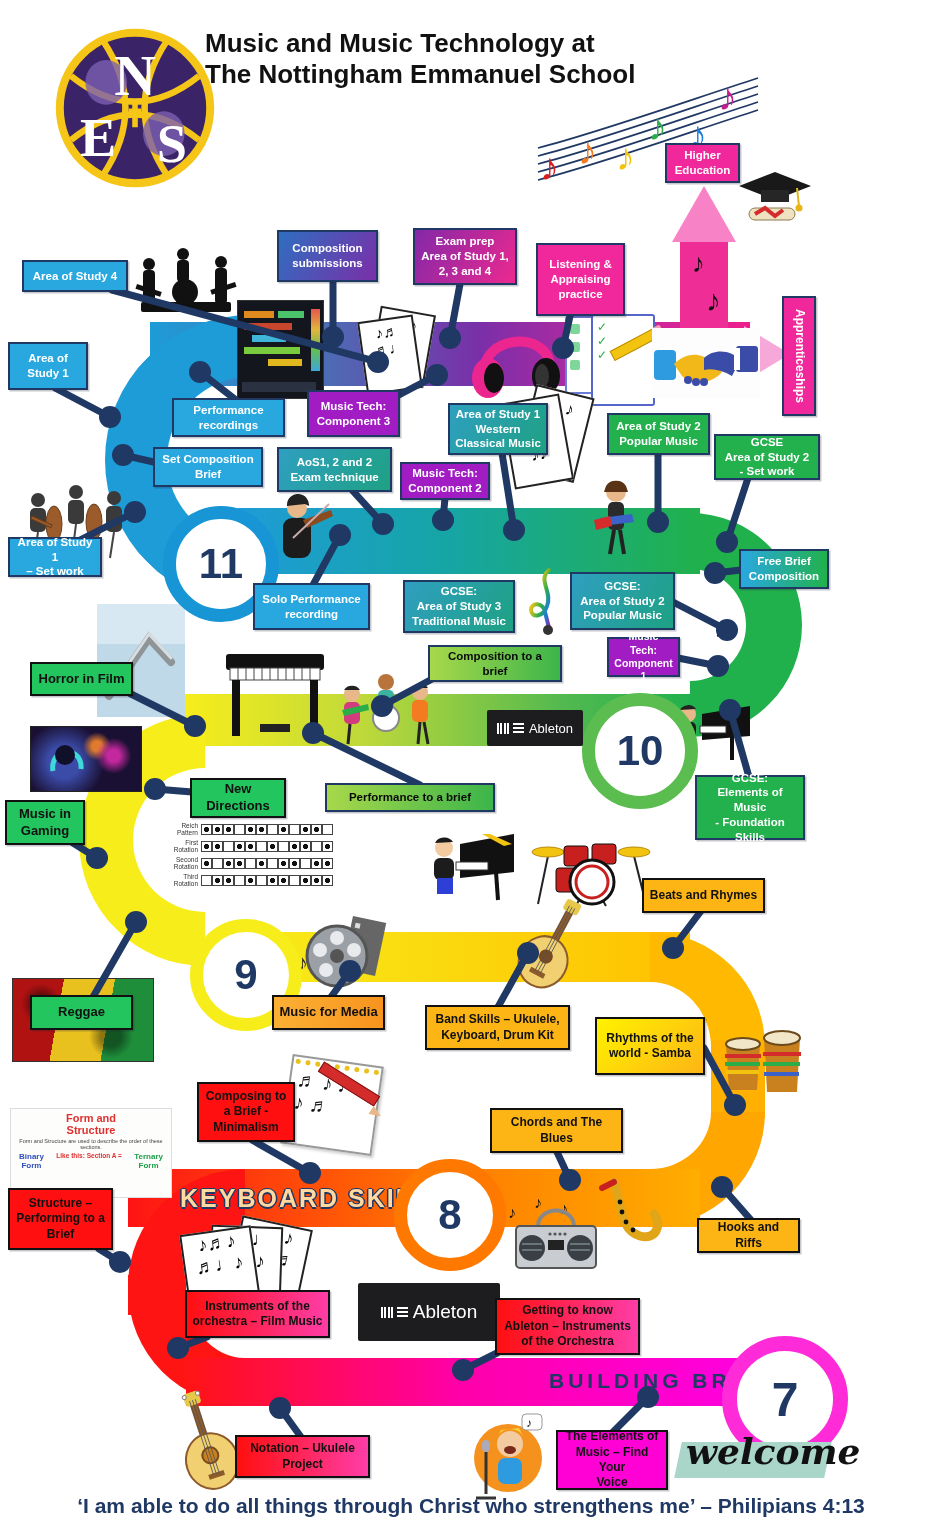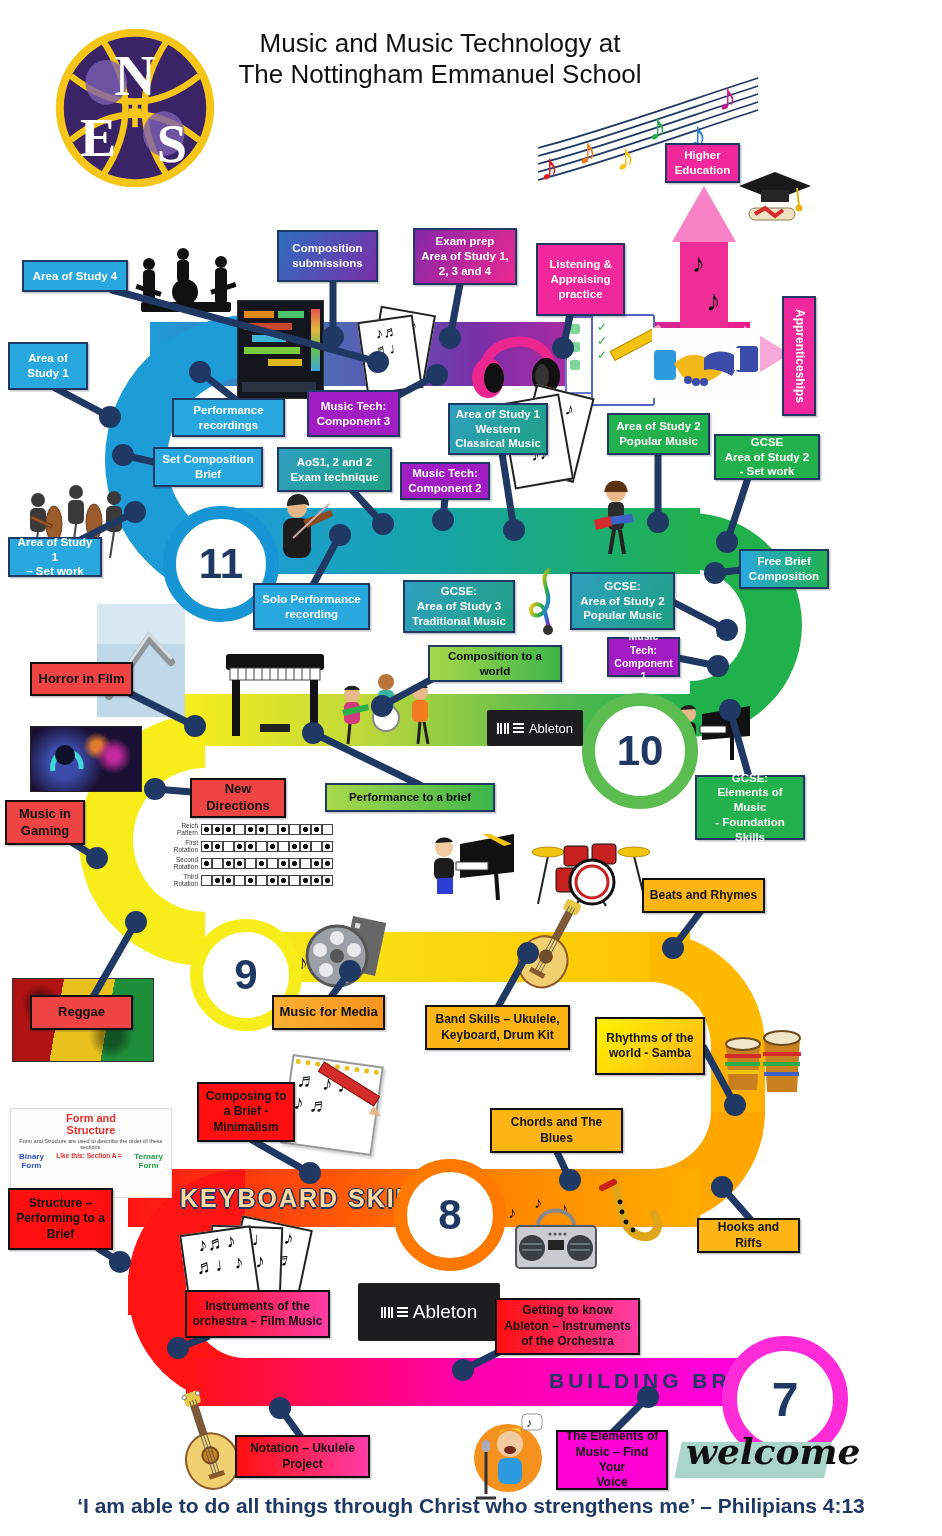--- a/index.html
+++ b/index.html
@@ -19,31 +19,31 @@
   
   .c-blue{background:#29A8E0}
   .c-teal{background:linear-gradient(120deg,#2F9FC0,#1EA183)}
   .c-green{background:#22B14C}
   .c-purple{background:#A21CC4}
   .c-pink{background:#F0289B}
   .c-bp{background:linear-gradient(120deg,#2F6EC0,#7A2FA8)}
   .c-pp{background:linear-gradient(120deg,#8428A8,#EC298F)}
   .c-bg{background:linear-gradient(90deg,#29A8E0,#22B14C)}
   .c-lg{background:linear-gradient(90deg,#A8D84A,#3CB54A);color:#0a0a0a}
-  .c-yellow{background:#ef4444;color:#111;border-color:#111;font-size:13px}
+  .c-yellow{background:#22c55e;color:#111;border-color:#111;font-size:13px}
   .c-gold{background:#FDB515;color:#111;border-color:#111;font-size:12px}
   .c-yg{background:linear-gradient(135deg,#FFF200,#FDB515);color:#111;border-color:#111;font-size:12px}
   .c-og{background:linear-gradient(90deg,#FBB034,#F7941E);color:#111;border-color:#111;font-size:13px}
   .c-red{background:#FF0F0F;color:#111;border-color:#111;font-size:12px}
   .c-rp{background:linear-gradient(90deg,#FF0F0F,#FF3DA8);color:#111;border-color:#111;font-size:12px}
   .c-mag{background:#FF00D5;color:#111;border-color:#111;font-size:12px}
   .vert{writing-mode:vertical-rl;padding:6px 2px;font-size:12px}
   
-  #title{position:absolute;left:205px;top:28px;width:470px;z-index:4;text-align:center;
-         color:#111;font-size:26px;line-height:1.2;font-weight:normal}
+  #title{position:absolute;left:205px;top:28px;width:470px;z-index:4;text-align:left;
+         color:#111;font-size:26px;line-height:1.2;font-weight:bold}
   #quote{position:absolute;left:0;top:1494px;width:942px;z-index:4;text-align:center;
          color:#1F3864;font-size:21px;font-weight:bold}
   
   .halfL,.halfR{border-radius:50%;transform:rotate(45deg)}
   .ptxt{position:absolute;z-index:2;font-weight:bold;letter-spacing:2px;color:#1F3864}
   #kbskills{left:180px;top:1184px;font-size:25px;color:#FFD9A0;
             text-shadow:-1.5px 0 #1F3864,1.5px 0 #1F3864,0 -1.5px #1F3864,0 1.5px #1F3864;z-index:2}
   #bbricks{left:549px;top:1369px;font-size:21px;letter-spacing:4px;z-index:2}
   .note{position:absolute;z-index:2;color:#111;font-weight:bold}
   
@@ -773,21 +773,21 @@
   <div class="bx c-teal" style="left:403px;top:580px;width:112px;height:53px">GCSE:
 Area of Study 3
 Traditional Music</div>
   <div class="bx c-teal" style="left:570px;top:572px;width:105px;height:58px">GCSE:
 Area of Study 2
 Popular Music</div>
   <div class="bx c-purple" style="left:607px;top:637px;width:73px;height:40px;font-size:10.5px">Music Tech:
 Component 1</div>
   <div class="bx c-bg" style="left:739px;top:549px;width:90px;height:40px">Free Brief
 Composition</div>
-  <div class="bx c-lg" style="left:428px;top:645px;width:134px;height:37px">Composition to a world</div>
+  <div class="bx c-lg" style="left:428px;top:645px;width:134px;height:37px">Composition to a brief</div>
   <div class="bx c-yellow" style="left:30px;top:662px;width:103px;height:34px">Horror in Film</div>
   <div class="bx c-yellow" style="left:190px;top:778px;width:96px;height:40px">New
 Directions</div>
   <div class="bx c-lg" style="left:325px;top:783px;width:170px;height:29px">Performance to a brief</div>
   <div class="bx c-yellow" style="left:5px;top:800px;width:80px;height:45px">Music in
 Gaming</div>
   <div class="bx c-green" style="left:695px;top:775px;width:110px;height:65px">GCSE:
 Elements of Music
 - Foundation Skills</div>
   <div class="bx c-gold" style="left:642px;top:878px;width:123px;height:35px">Beats and Rhymes</div>

